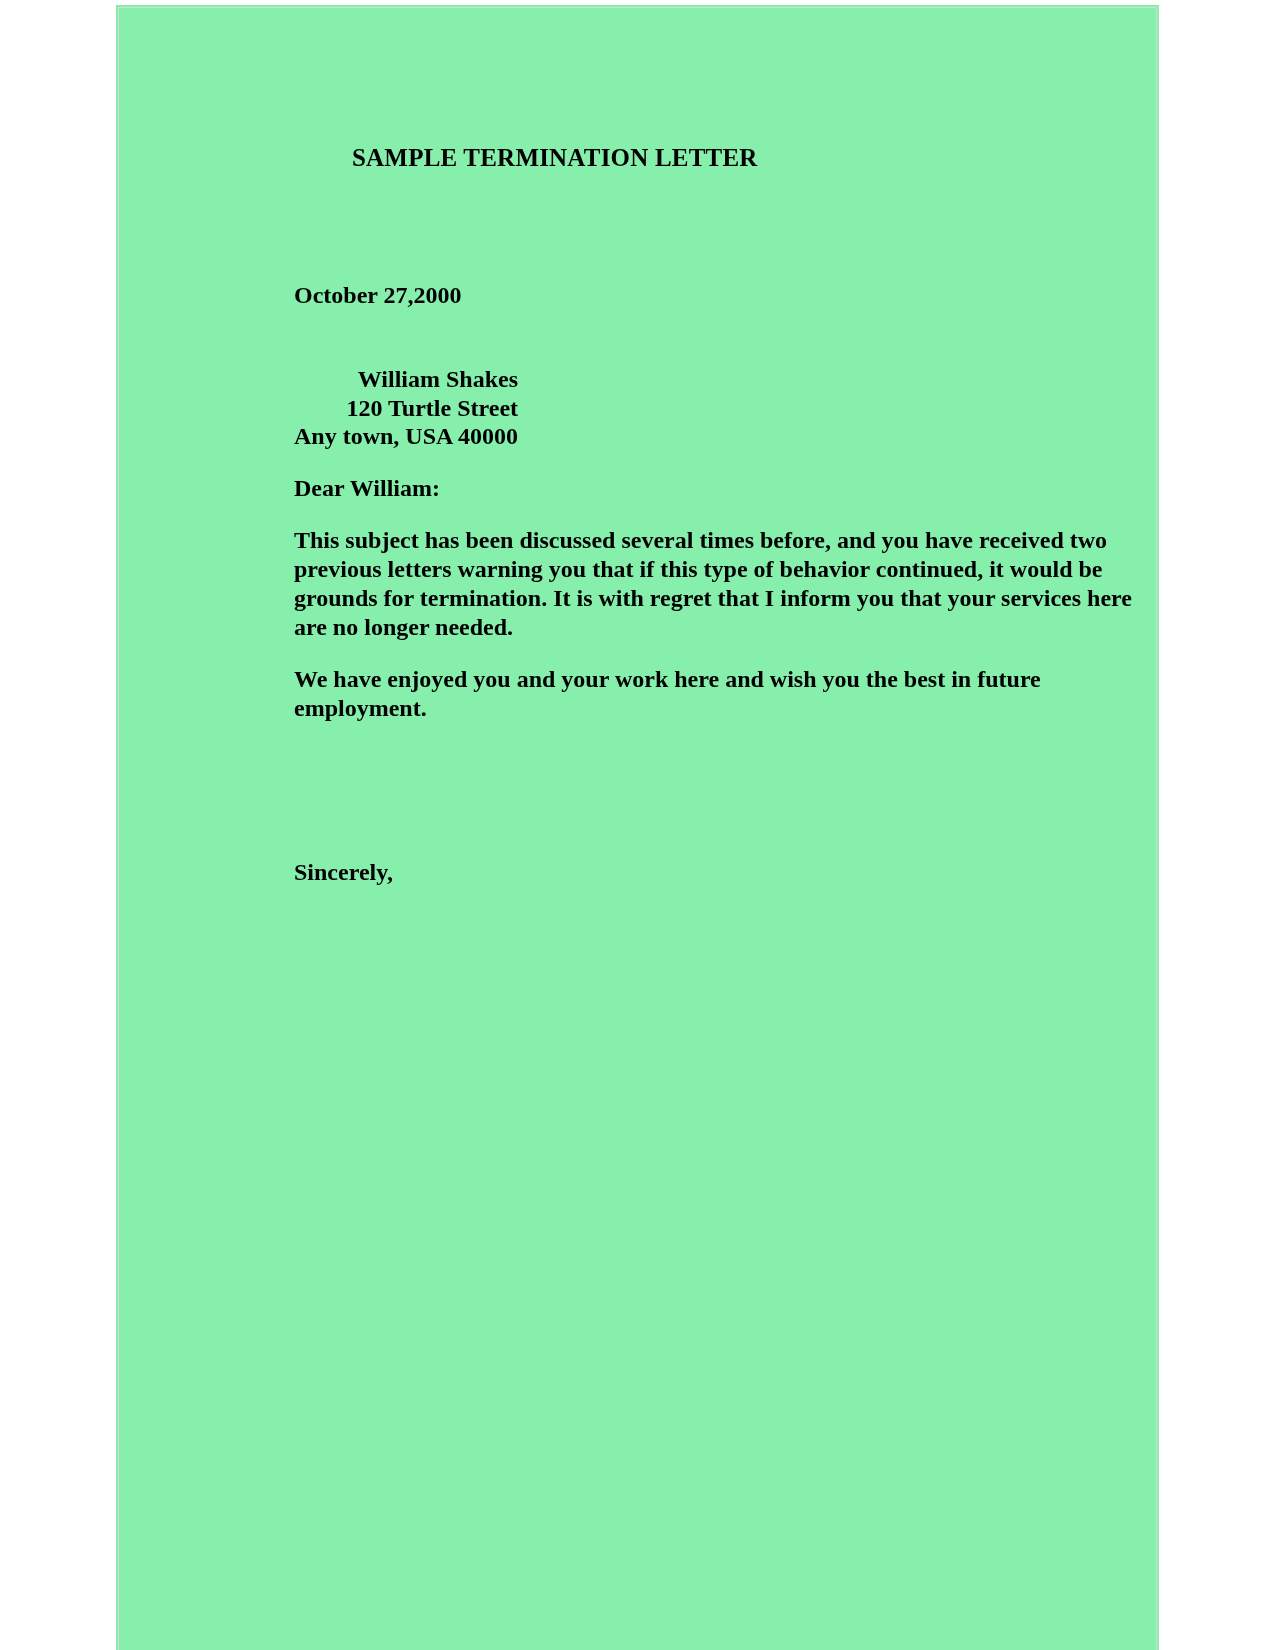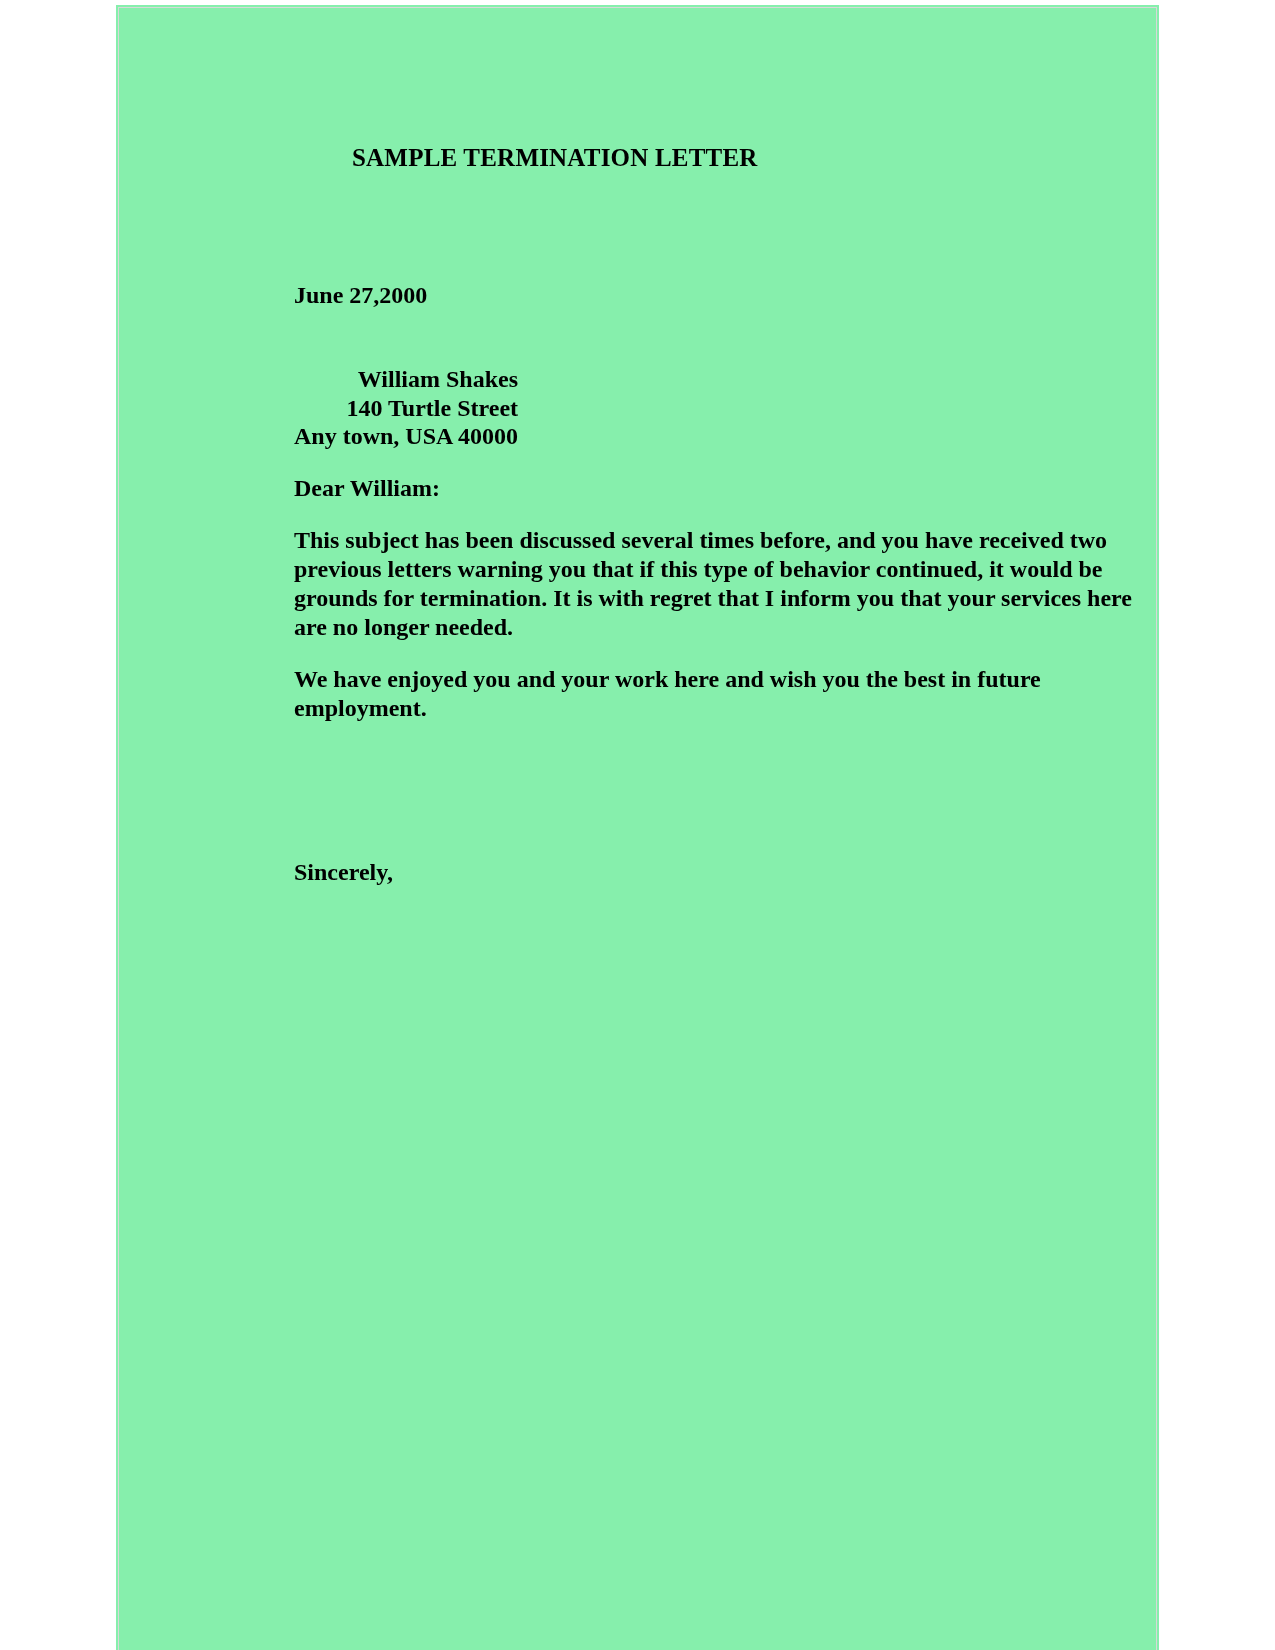--- a/index.html
+++ b/index.html
@@ -102,25 +102,25 @@
 </head>
 <body>
 
 <div class="page">
   <div class="page-border"></div>
 
   <div class="doc-title">SAMPLE TERMINATION LETTER</div>
 
   <div class="letter">
 
-    <div class="date-line">June 27,2000</div>
+    <div class="date-line">October 27,2000</div>
 
     <div class="address-block">
       <div>William Shakes</div>
-      <div>140 Turtle Street</div>
+      <div>120 Turtle Street</div>
       <div>Any town, USA 40000</div>
     </div>
 
     <div class="salutation">Dear William:</div>
 
     <div class="body-block">
       <p>This subject has been discussed several times before, and you have received two previous letters warning you that if this type of behavior continued, it would be grounds for termination.  It is with regret that I inform you that your services here are no longer needed.</p>
       <p>We have enjoyed you and your work here and wish you the best in future employment.</p>
     </div>
 

